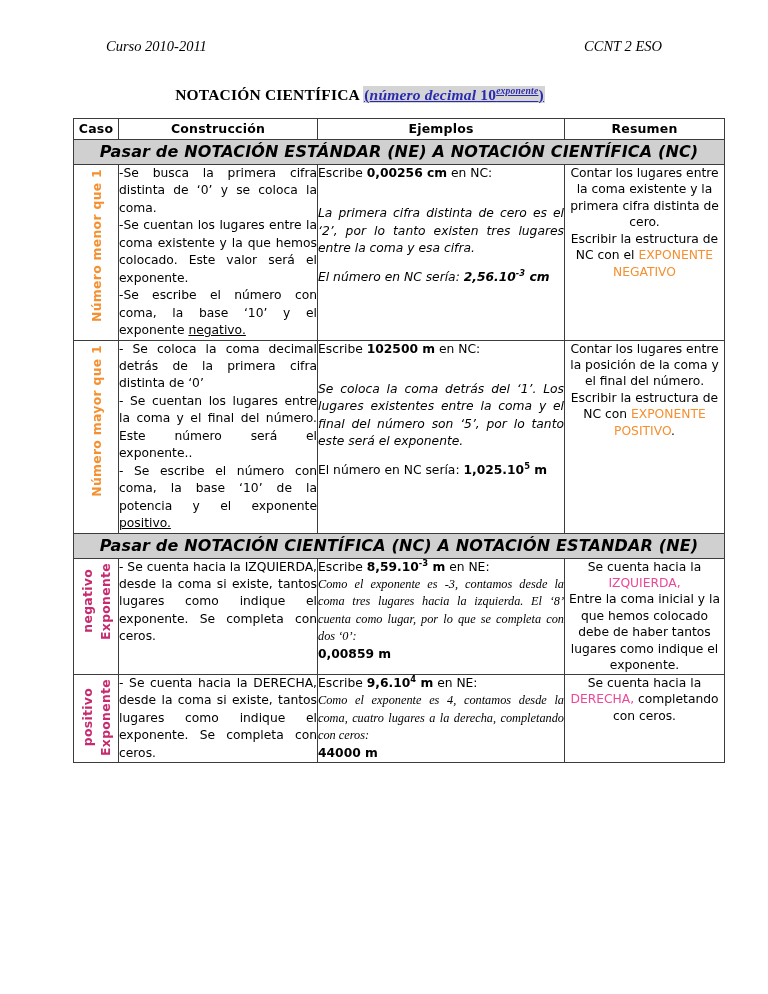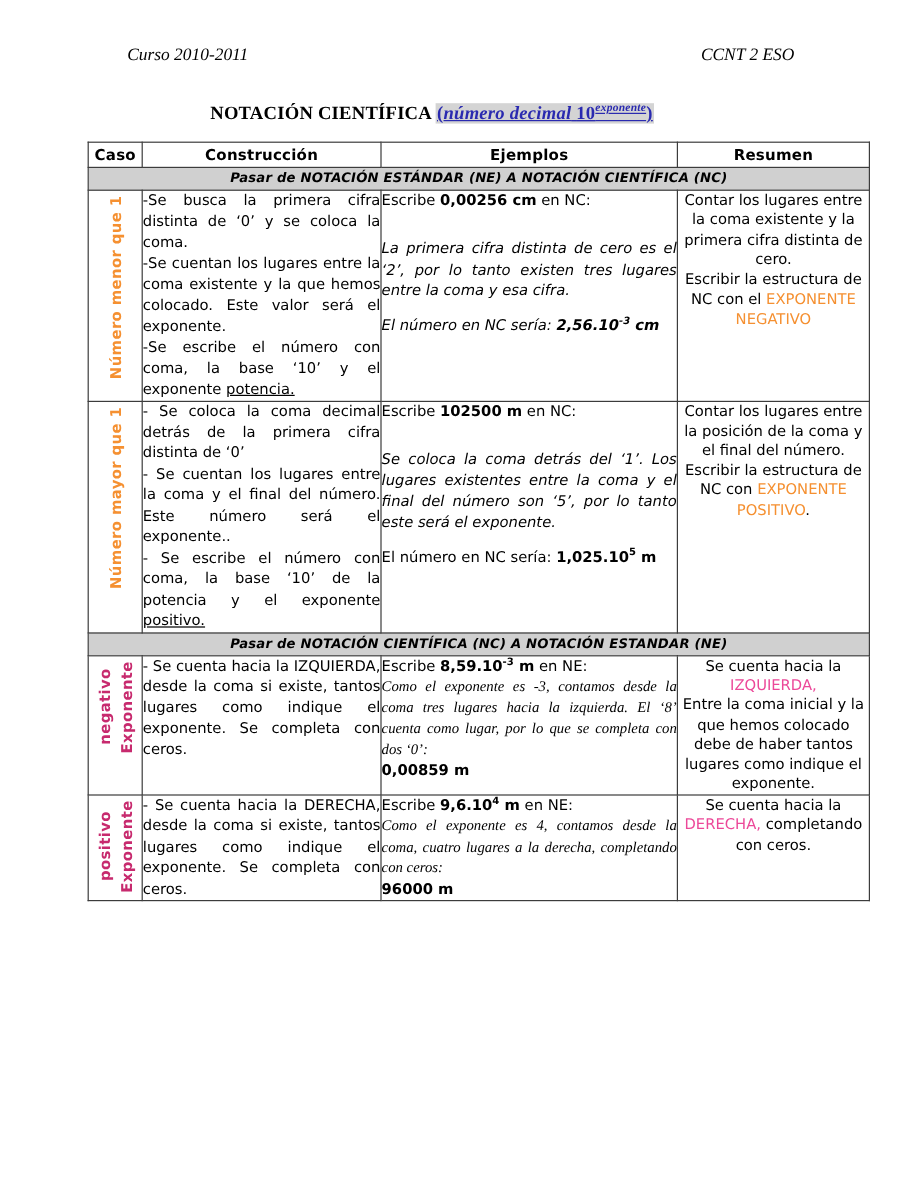--- a/index.html
+++ b/index.html
@@ -103,21 +103,21 @@
     letter-spacing: 0.2px;
   }
 
   
   tr.section-row td {
     background: #d0d0d0;
     text-align: center;
     vertical-align: middle;
     font-style: italic;
     font-weight: 600;
-    font-size: 11px;
+    font-size: 16px;
     letter-spacing: 0.15px;
     padding: 2px 0 3px 0;
     height: 17px;
   }
 
   
   td.caso-cell {
     padding: 0;
     position: relative;
   }
@@ -235,21 +235,21 @@
         <td colspan="4">Pasar de NOTACIÓN ESTÁNDAR (NE) A NOTACIÓN CIENTÍFICA (NC)</td>
       </tr>
 
       <tr>
         <td class="caso-cell">
           <div class="rot-wrap">
             <div class="rot-text orange">Número menor que 1</div>
           </div>
         </td>
         <td class="cons-cell">
-          <span>-Se busca la primera cifra distinta de ‘0’ y se coloca la coma.<br>-Se cuentan los lugares entre la coma existente y la que hemos colocado. Este valor será el exponente.<br>-Se escribe el número con coma, la base ‘10’ y el exponente </span><span class="u">potencia.</span>
+          <span>-Se busca la primera cifra distinta de ‘0’ y se coloca la coma.<br>-Se cuentan los lugares entre la coma existente y la que hemos colocado. Este valor será el exponente.<br>-Se escribe el número con coma, la base ‘10’ y el exponente </span><span class="u">negativo.</span>
         </td>
         <td class="ejem-cell">
           <div class="ej-lead">
             <span>Escribe </span><b>0,00256 cm</b><span> en NC:</span>
           </div>
           <div class="ej-body">La primera cifra distinta de cero es el ‘2’, por lo tanto existen tres lugares entre la coma y esa cifra.</div>
           <div class="ej-final ital">
             <span>El número en NC sería:   </span><b class="nowrap"><span>2,56.10</span><sup class="exp">-3</sup><span> cm</span></b>
           </div>
         </td>
@@ -318,21 +318,21 @@
         </td>
         <td class="cons-cell">
           <span>-  Se cuenta hacia la DERECHA, desde la coma si existe, tantos lugares como indique el exponente. Se completa con ceros.</span>
         </td>
         <td class="ejem-cell">
           <div class="ej-lead">
             <span>Escribe </span><b class="nowrap"><span>9,6.10</span><sup class="exp">4</sup><span> m</span></b><span> en NE:</span>
           </div>
           <div class="ej-body tight">Como el exponente es 4, contamos desde la coma, cuatro lugares a la derecha, completando con ceros:</div>
           <div class="ej-final tight">
-            <b>96000 m</b>
+            <b>44000 m</b>
           </div>
         </td>
         <td class="res-cell">
           <span>Se cuenta hacia la </span><span class="pink-txt">DERECHA,</span><span> completando con ceros.</span>
         </td>
       </tr>
 
     </tbody>
   </table>
 

